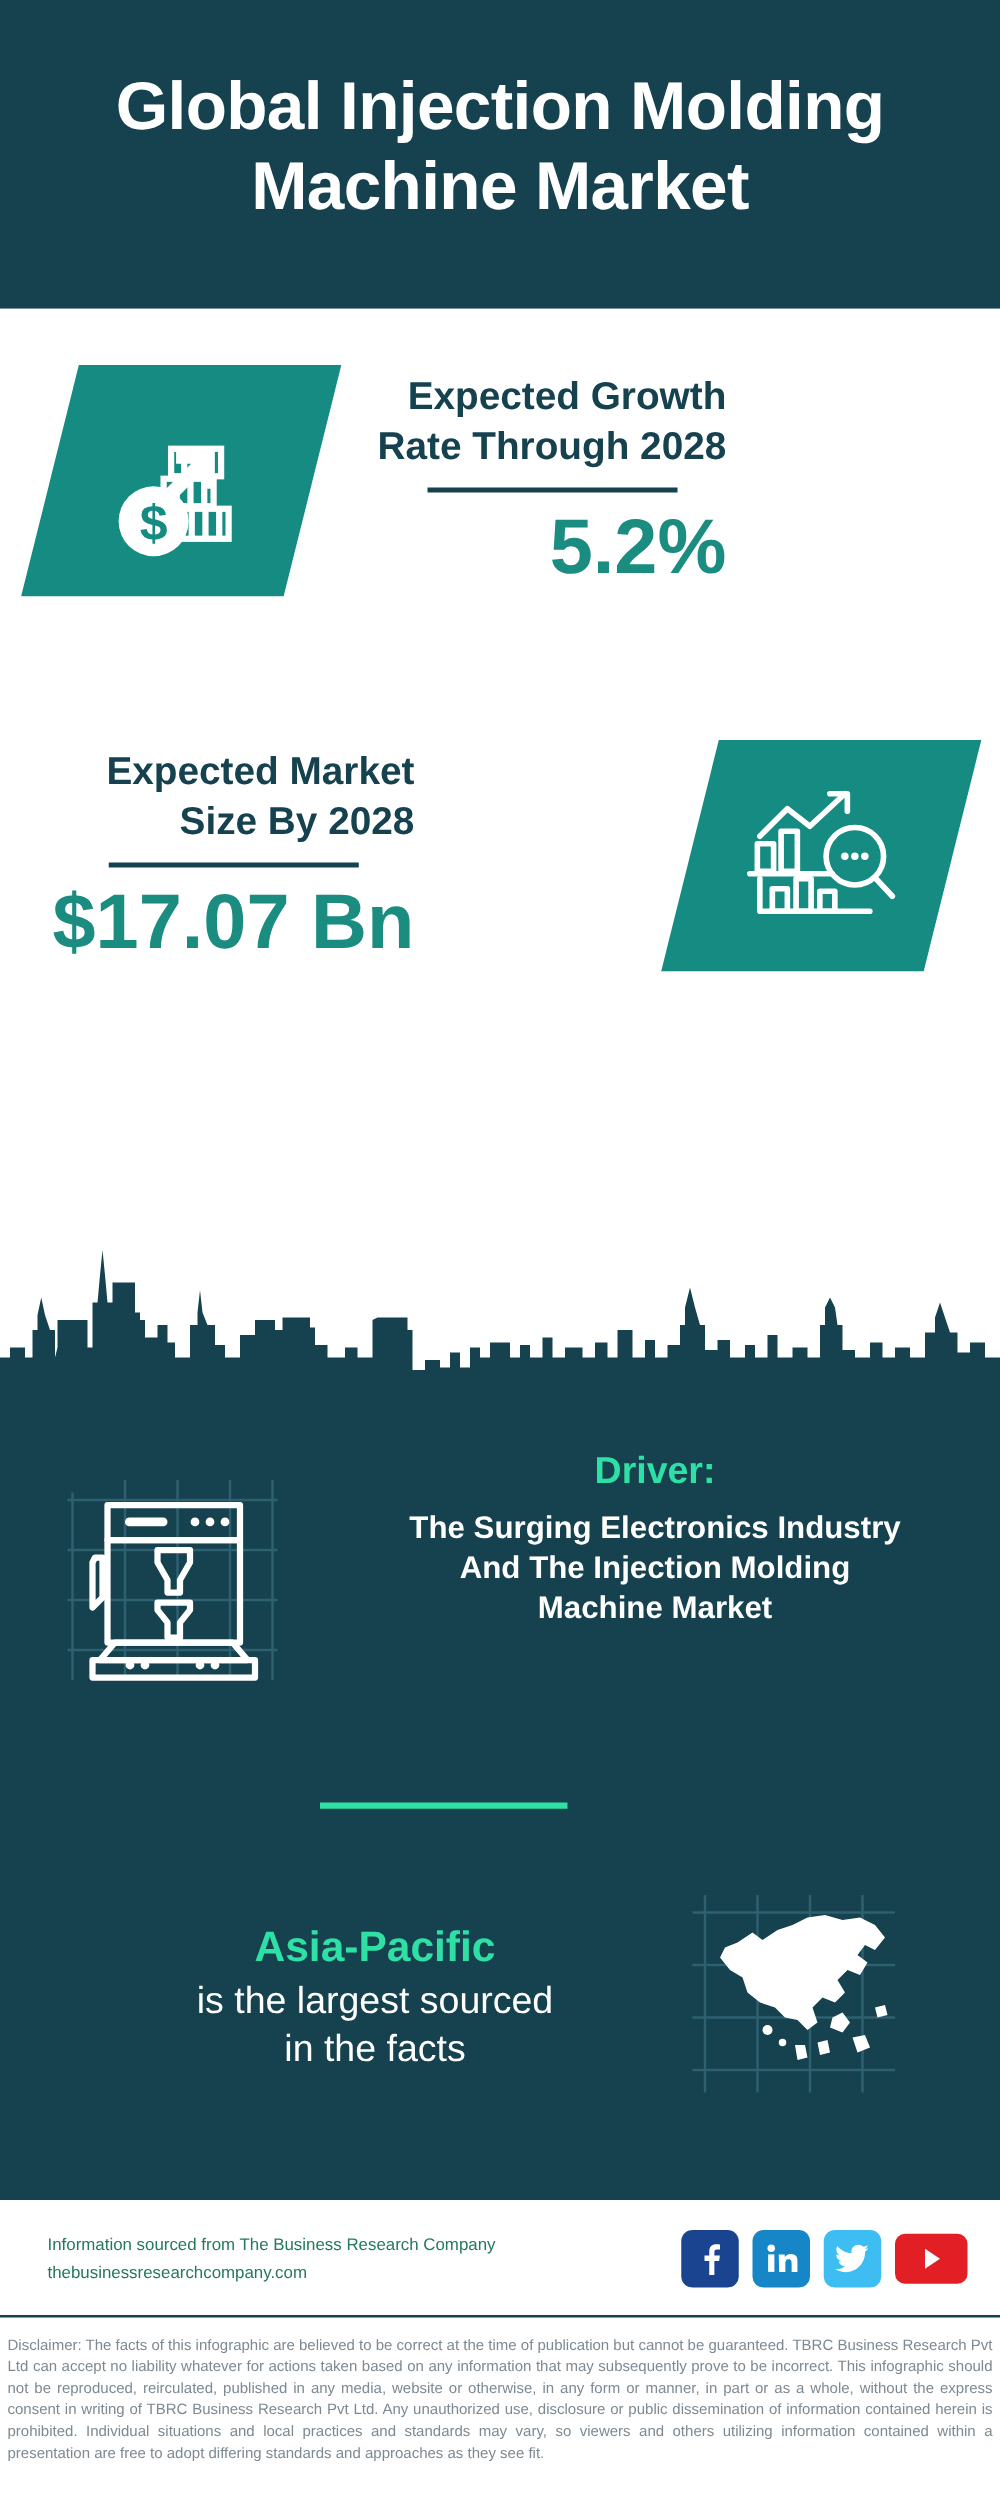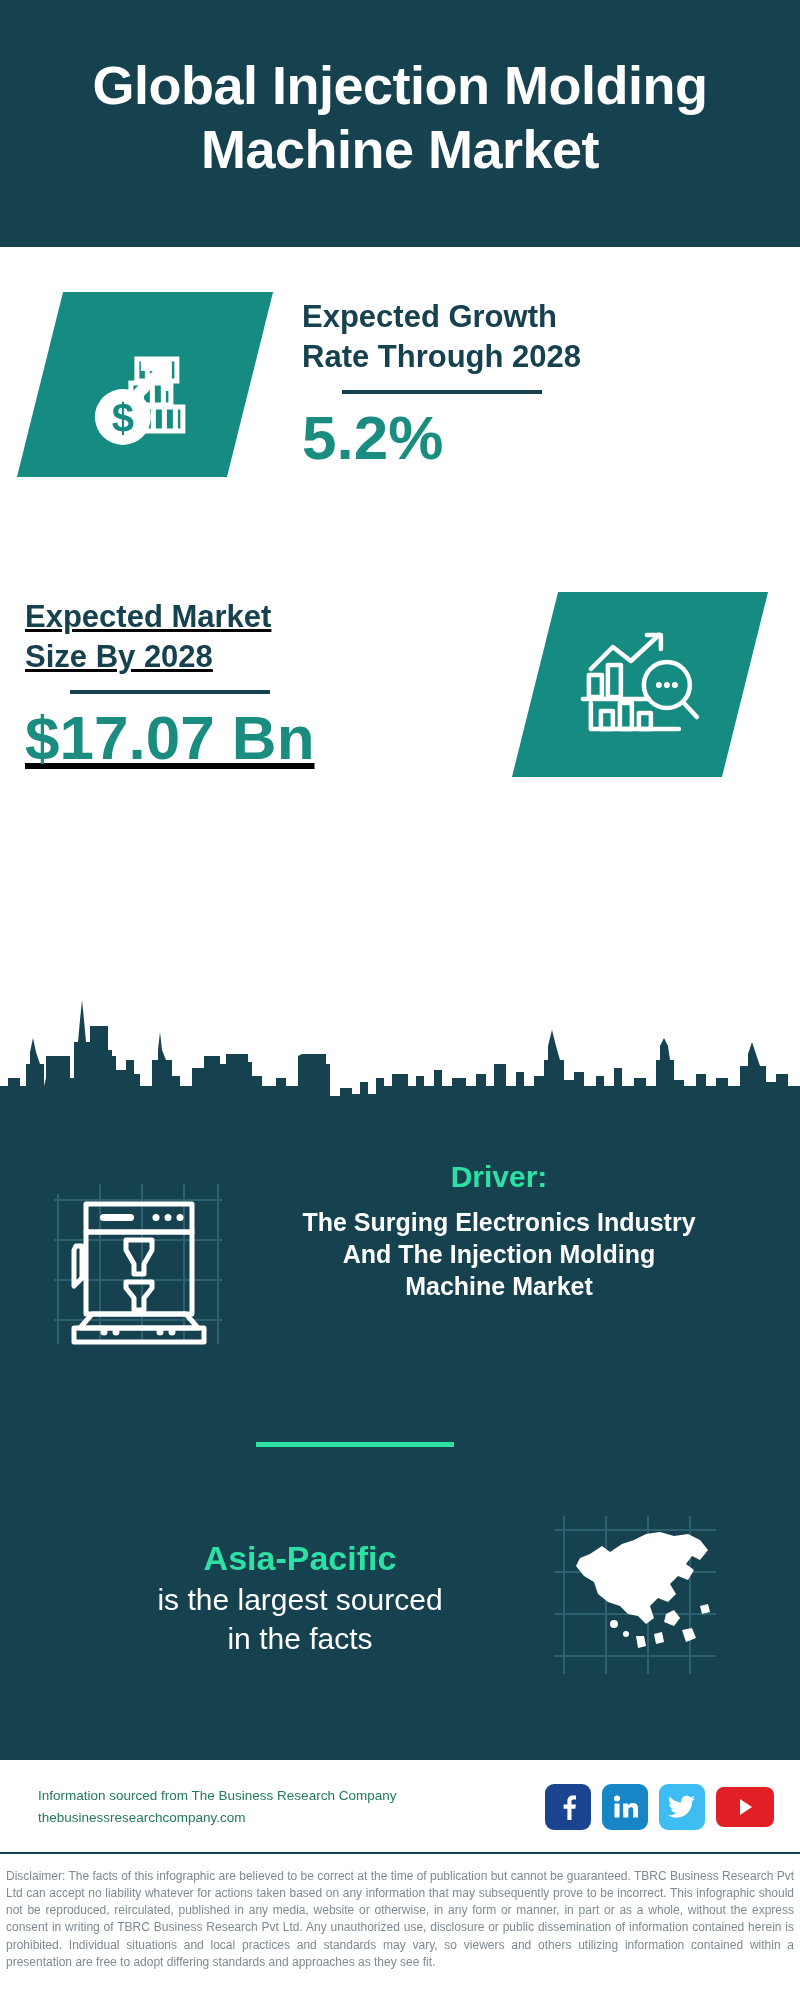--- a/index.html
+++ b/index.html
@@ -40,21 +40,21 @@
   
   .para {
     width:210px; height:185px;
     background:#168b82;
     transform:skewX(-14deg);
     display:flex; align-items:center; justify-content:center;
     flex:0 0 auto;
   }
   .para > .para-inner { transform:skewX(14deg); display:flex; align-items:center; justify-content:center; }
 
-  .stat-text { text-align:left; }
+  .stat-text { text-align:right; }
   .stat-label {
     color:#16414f;
     font-size:31px;
     font-weight:bold;
     line-height:1.3;
     white-space:nowrap;
   }
   .stat-rule {
     height:4px; background:#16414f;
     width:200px; margin:13px auto 10px;
@@ -63,38 +63,38 @@
     color:#1a8c80;
     font-size:62px;
     font-weight:bold;
     line-height:1.1;
     white-space:nowrap;
   }
 
   #growth-row { position:absolute; top:45px; left:40px; width:720px; }
   #growth-row .stat-text { margin-left:52px; }
 
-  #size-row { position:absolute; top:345px; left:25px; width:720px;text-decoration:underline; }
+  #size-row { position:absolute; top:345px; left:42px; width:720px; }
   #size-row .stat-text { margin-right:46px; }
 
   
   .skyline-wrap {
     position:absolute; top:990px; left:0; width:800px; height:140px;
     overflow:hidden; pointer-events:none;
   }
   .skyline-wrap svg { display:block; width:800px; height:140px; }
 
   
   .dark-zone {
     position:absolute; top:1120px; left:0;
     width:800px; height:640px;
     background:#16414f;
   }
 
-  .driver-block { position:absolute; top:40px; left:0; width:800px; display:flex; align-items:flex-start; }
+  .driver-block { position:absolute; top:40px; left:0; width:800px; display:flex; align-items:flex-start;gap:25px; }
   .machine-icon { margin-left:52px; margin-top:18px; flex:0 0 auto; }
   .driver-text { margin-left:30px; text-align:center; width:490px; }
   .driver-heading {
     color:#2fe0a5; font-size:30px; font-weight:bold; margin-bottom:12px;
   }
   .driver-body {
     color:#ffffff; font-size:25px; font-weight:bold; line-height:1.28;
   }
 
   .mint-divider {

